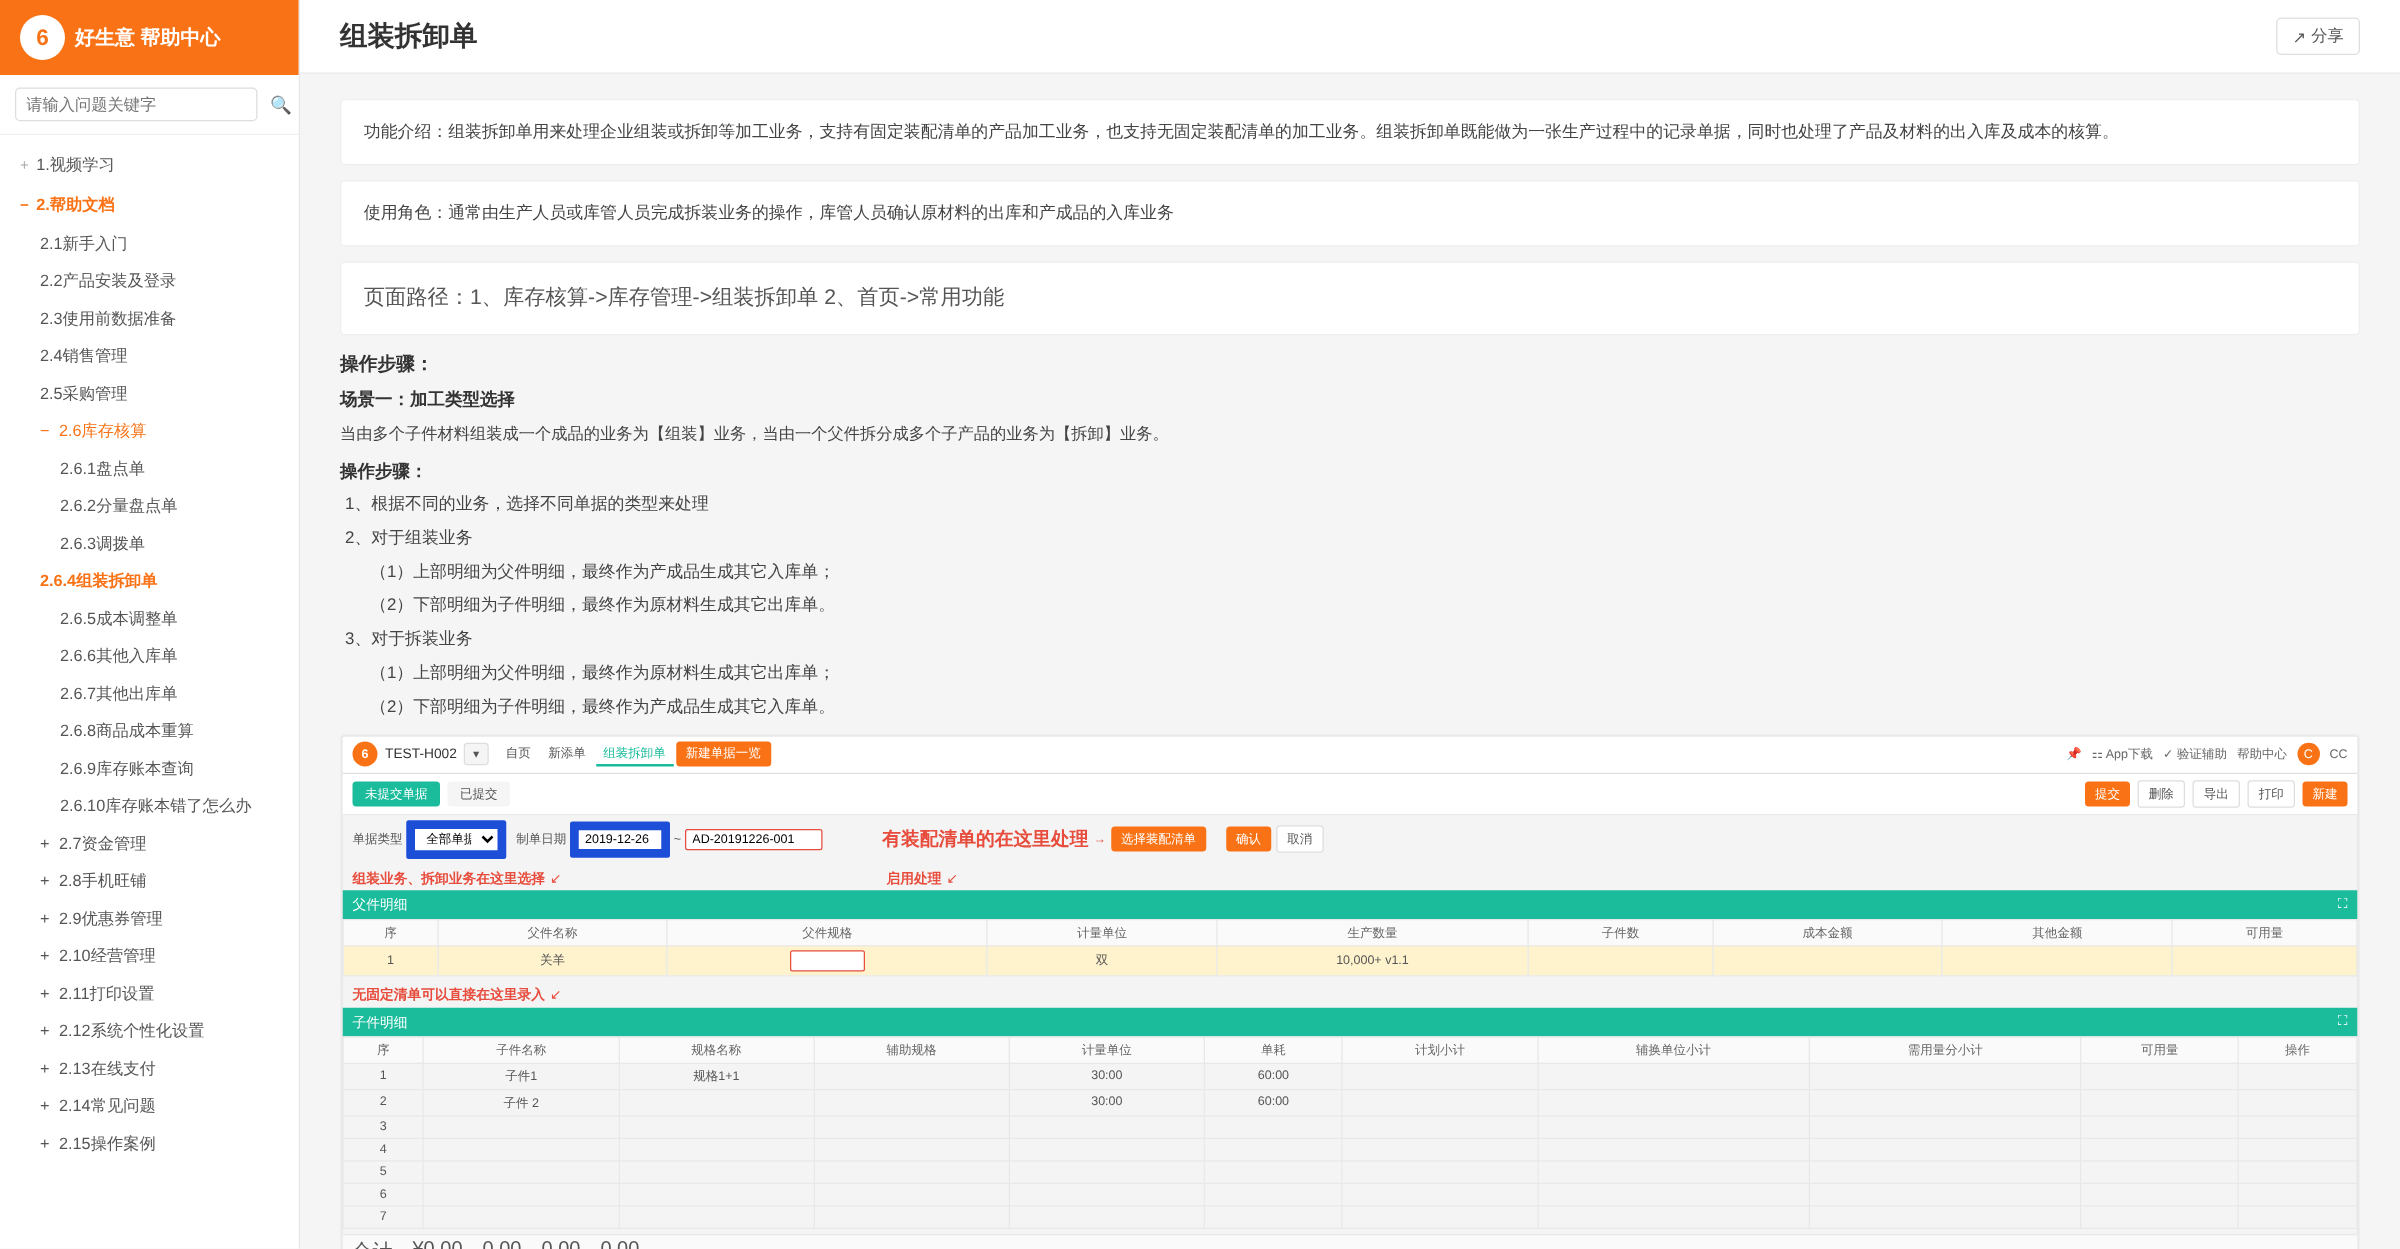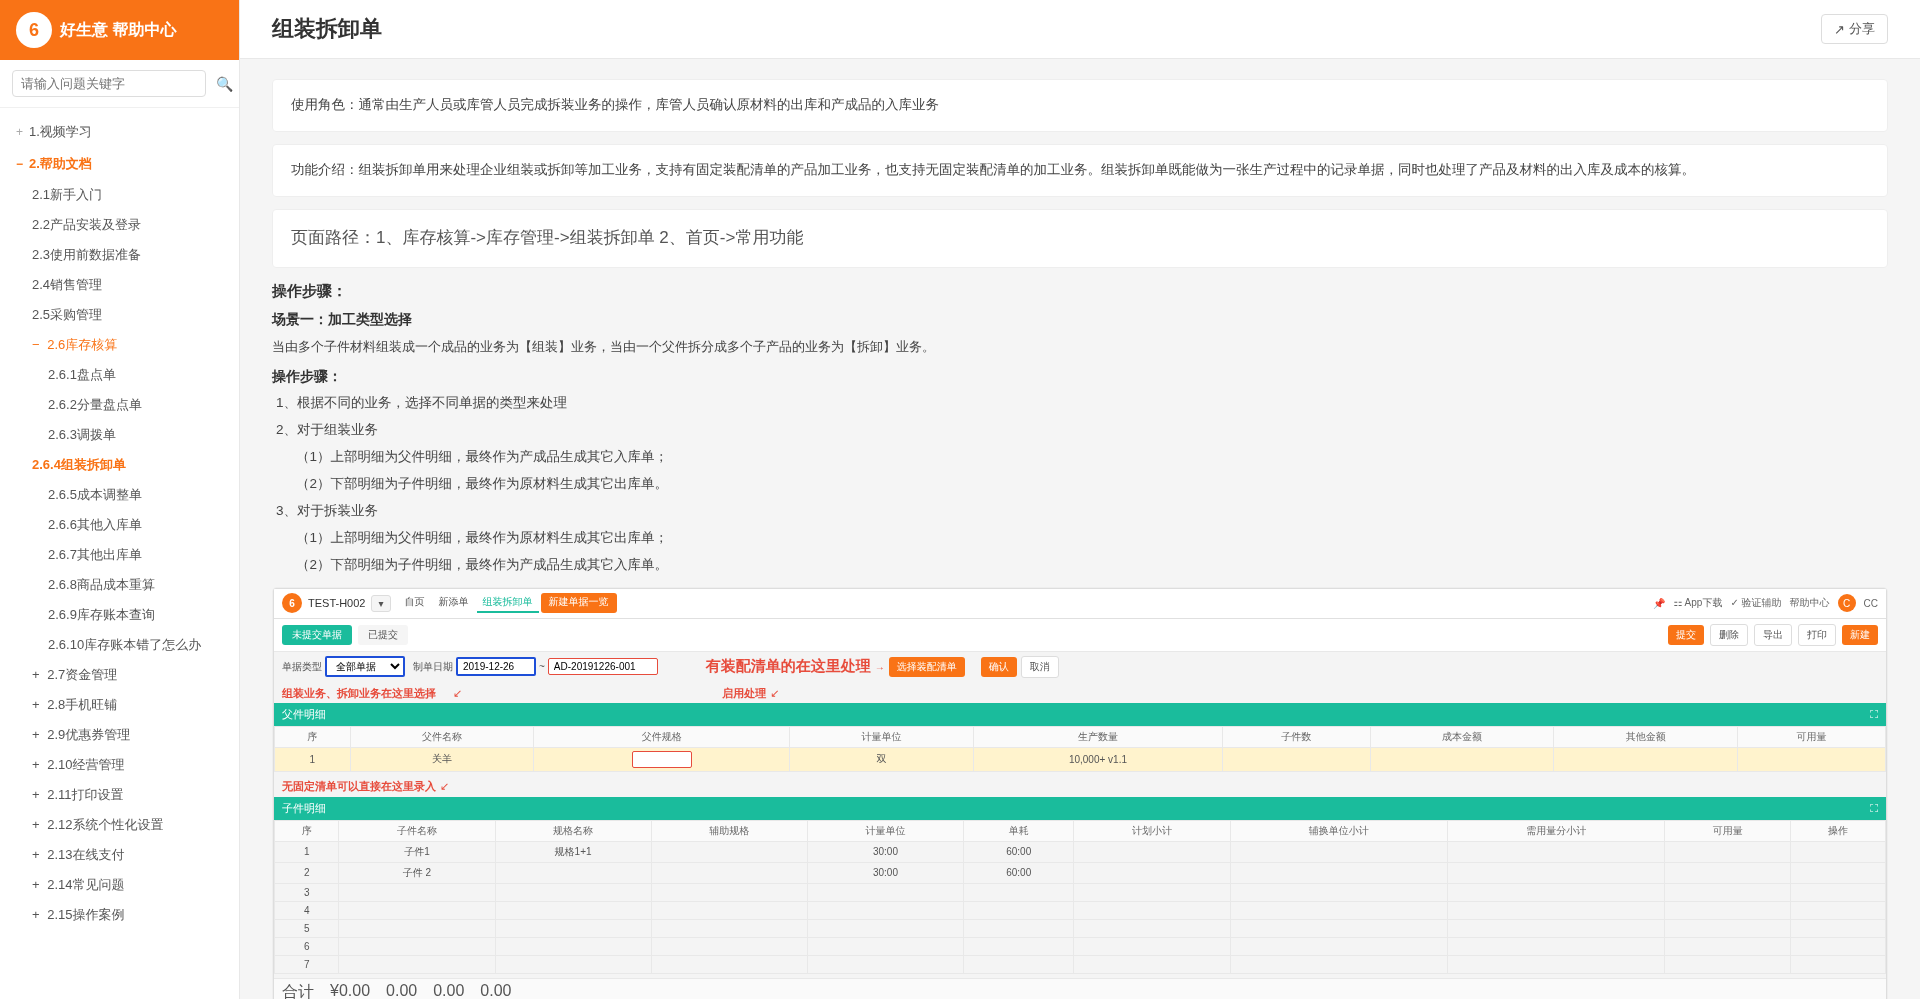--- a/index.html
+++ b/index.html
@@ -330,21 +330,21 @@
       flex-wrap: wrap;
     }
 
     .app-form-field {
       display: flex;
       align-items: center;
       gap: 3px;
     }
 
     .app-input {
-      border: 2px solid #1d4ed8;
+      border: 7px solid #1d4ed8;
       border-radius: 2px;
       padding: 2px 5px;
       font-size: 10px;
       width: 80px;
       background: #fff;
     }
 
     .app-table {
       width: 100%;
       border-collapse: collapse;
@@ -522,25 +522,25 @@
     <h1 class="main-title">组装拆卸单</h1>
     <button class="share-btn">
       <span>↗</span>
       <span>分享</span>
     </button>
   </div>
 
   <div class="main-content">
 
     <div class="info-block">
+      <span>功能介绍：组装拆卸单用来处理企业组装或拆卸等加工业务，支持有固定装配清单的产品加工业务，也支持无固定装配清单的加工业务。组装拆卸单既能做为一张生产过程中的记录单据，同时也处理了产品及材料的出入库及成本的核算。</span>
+    </div>
+
+    <div class="info-block">
       <span>使用角色：通常由生产人员或库管人员完成拆装业务的操作，库管人员确认原材料的出库和产成品的入库业务</span>
-    </div>
-
-    <div class="info-block">
-      <span>功能介绍：组装拆卸单用来处理企业组装或拆卸等加工业务，支持有固定装配清单的产品加工业务，也支持无固定装配清单的加工业务。组装拆卸单既能做为一张生产过程中的记录单据，同时也处理了产品及材料的出入库及成本的核算。</span>
     </div>
 
     <div class="info-block path-block">
       <span>页面路径：1、库存核算-&gt;库存管理-&gt;组装拆卸单 2、首页-&gt;常用功能</span>
     </div>
 
     <div class="section-title">操作步骤：</div>
 
     <div class="scene-title">场景一：加工类型选择</div>
 
@@ -617,21 +617,21 @@
               <span>选择装配清单</span>
             </button>
           </div>
           <div style="display:flex;align-items:center;gap:4px;margin-left:8px;">
             <button class="btn-orange">确认</button>
             <button class="btn-white">取消</button>
           </div>
         </div>
 
         <div style="padding: 4px 8px 2px 8px; display:flex; align-items:center; gap: 60px;">
-          <div style="display:flex;align-items:center;gap:17px;">
+          <div style="display:flex;align-items:center;gap:4px;">
             <span style="color:#e74c3c; font-size:11px; font-weight:bold;">组装业务、拆卸业务在这里选择</span>
             <span style="color:#e74c3c;">↙</span>
           </div>
           <div style="display:flex;align-items:center;gap:4px;margin-left:200px;">
             <span style="color:#e74c3c; font-size:11px; font-weight:bold;">启用处理</span>
             <span style="color:#e74c3c;">↙</span>
           </div>
         </div>
 
         <div class="app-section-header">

